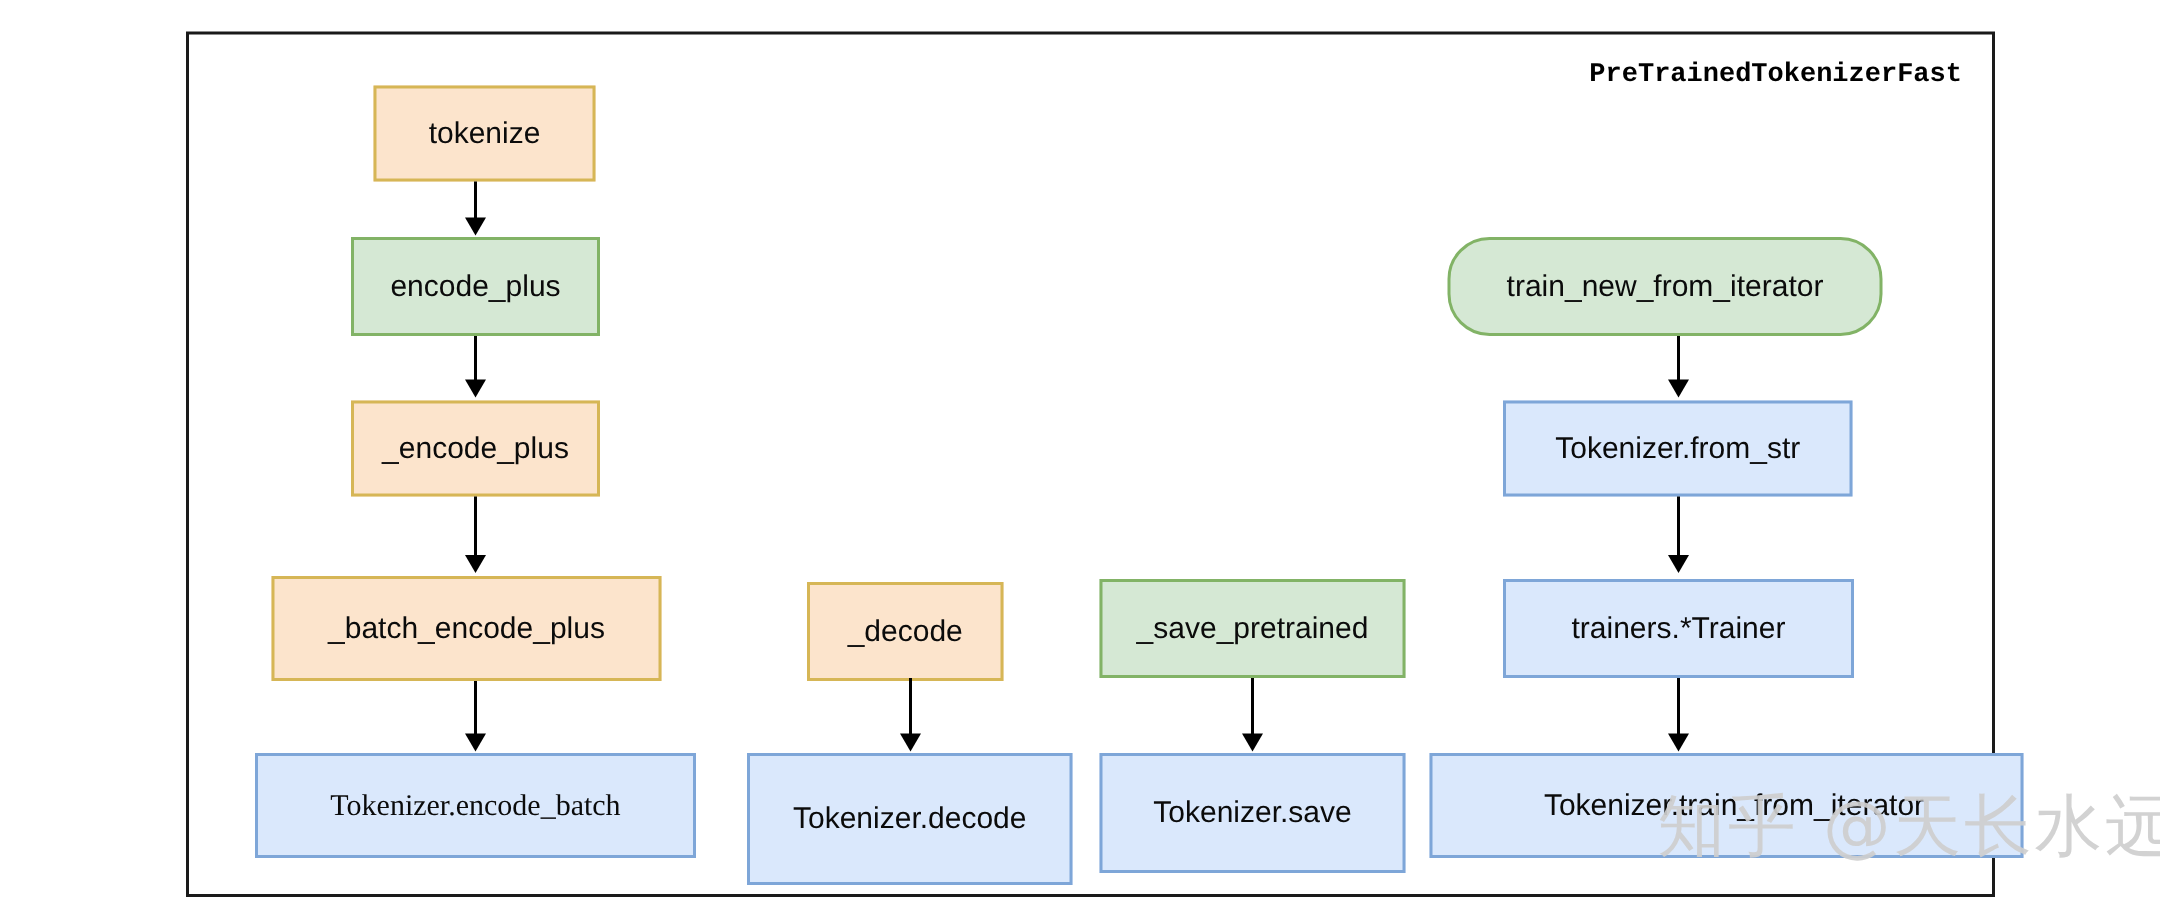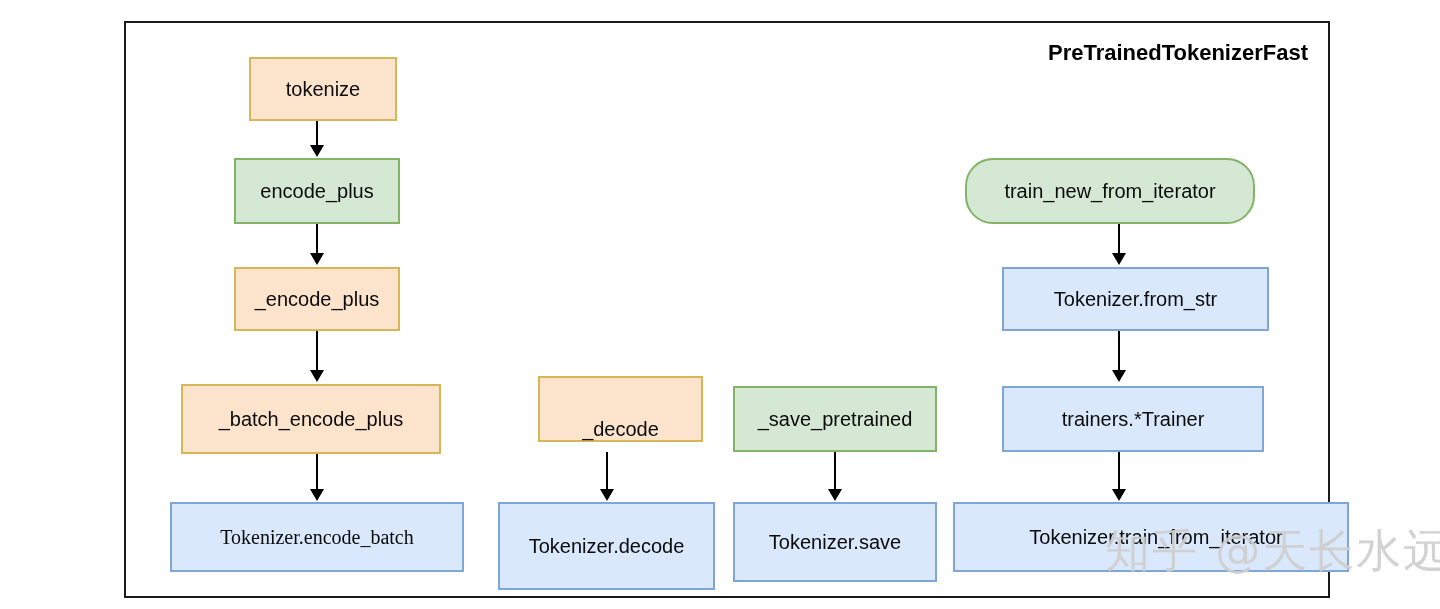--- a/index.html
+++ b/index.html
@@ -32,23 +32,23 @@
     height: 577px;
     border: 2px solid #1a1a1a;
     box-sizing: border-box;
     background: #ffffff;
   }
 
   .frame-title {
     position: absolute;
     right: 20px;
     top: 17px;
-    font-family: Liberation Sans, sans-serif;
+    font-family: Liberation Mono, monospace;
     font-weight: bold;
-    font-size: 22px;
+    font-size: 18px;
     color: #000000;
     letter-spacing: 0px;
     white-space: nowrap;
   }
 
   
   .node {
     position: absolute;
     box-sizing: border-box;
     border-width: 2px;
@@ -136,21 +136,21 @@
 
   <div class="node orange" style="left:181px; top:384px; width:260px; height:70px;">
     <span>_batch_encode_plus</span>
   </div>
   <div class="arrow" style="left:316px; top:454px; height:36px;"></div>
 
   <div class="node blue" style="left:170px; top:502px; width:294px; height:70px;font-family:Liberation Serif, serif;">
     <span>Tokenizer.encode_batch</span>
   </div>
 
-  <div class="node orange" style="left:538px; top:376px; width:165px; height:66px;align-items:flex-end;">
+  <div class="node orange" style="left:538px; top:388px; width:131px; height:66px;">
     <span>_decode</span>
   </div>
   <div class="arrow" style="left:606px; top:452px; height:38px;"></div>
 
   <div class="node blue" style="left:498px; top:502px; width:217px; height:88px;">
     <span>Tokenizer.decode</span>
   </div>
 
   <div class="node green" style="left:733px; top:386px; width:204px; height:66px;">
     <span>_save_pretrained</span>
@@ -159,26 +159,26 @@
 
   <div class="node blue" style="left:733px; top:502px; width:204px; height:80px;">
     <span>Tokenizer.save</span>
   </div>
 
   <div class="node green" style="left:965px; top:158px; width:290px; height:66px;border-radius:28px;">
     <span>train_new_from_iterator</span>
   </div>
   <div class="arrow" style="left:1118px; top:224px; height:30px;"></div>
 
-  <div class="node blue" style="left:1002px; top:267px; width:267px; height:64px;">
+  <div class="node blue" style="left:1002px; top:267px; width:233px; height:64px;">
     <span>Tokenizer.from_str</span>
   </div>
   <div class="arrow" style="left:1118px; top:331px; height:40px;"></div>
 
-  <div class="node blue" style="left:1002px; top:386px; width:262px; height:66px;">
+  <div class="node blue" style="left:1002px; top:386px; width:234px; height:66px;">
     <span>trainers.*Trainer</span>
   </div>
   <div class="arrow" style="left:1118px; top:452px; height:38px;"></div>
 
   <div class="node blue" style="left:953px; top:502px; width:396px; height:70px; justify-content:center; padding-left:10px;">
     <span>Tokenizer.train_from_iterator</span>
   </div>
 
   <div class="watermark">知乎 @天长水远</div>
 

